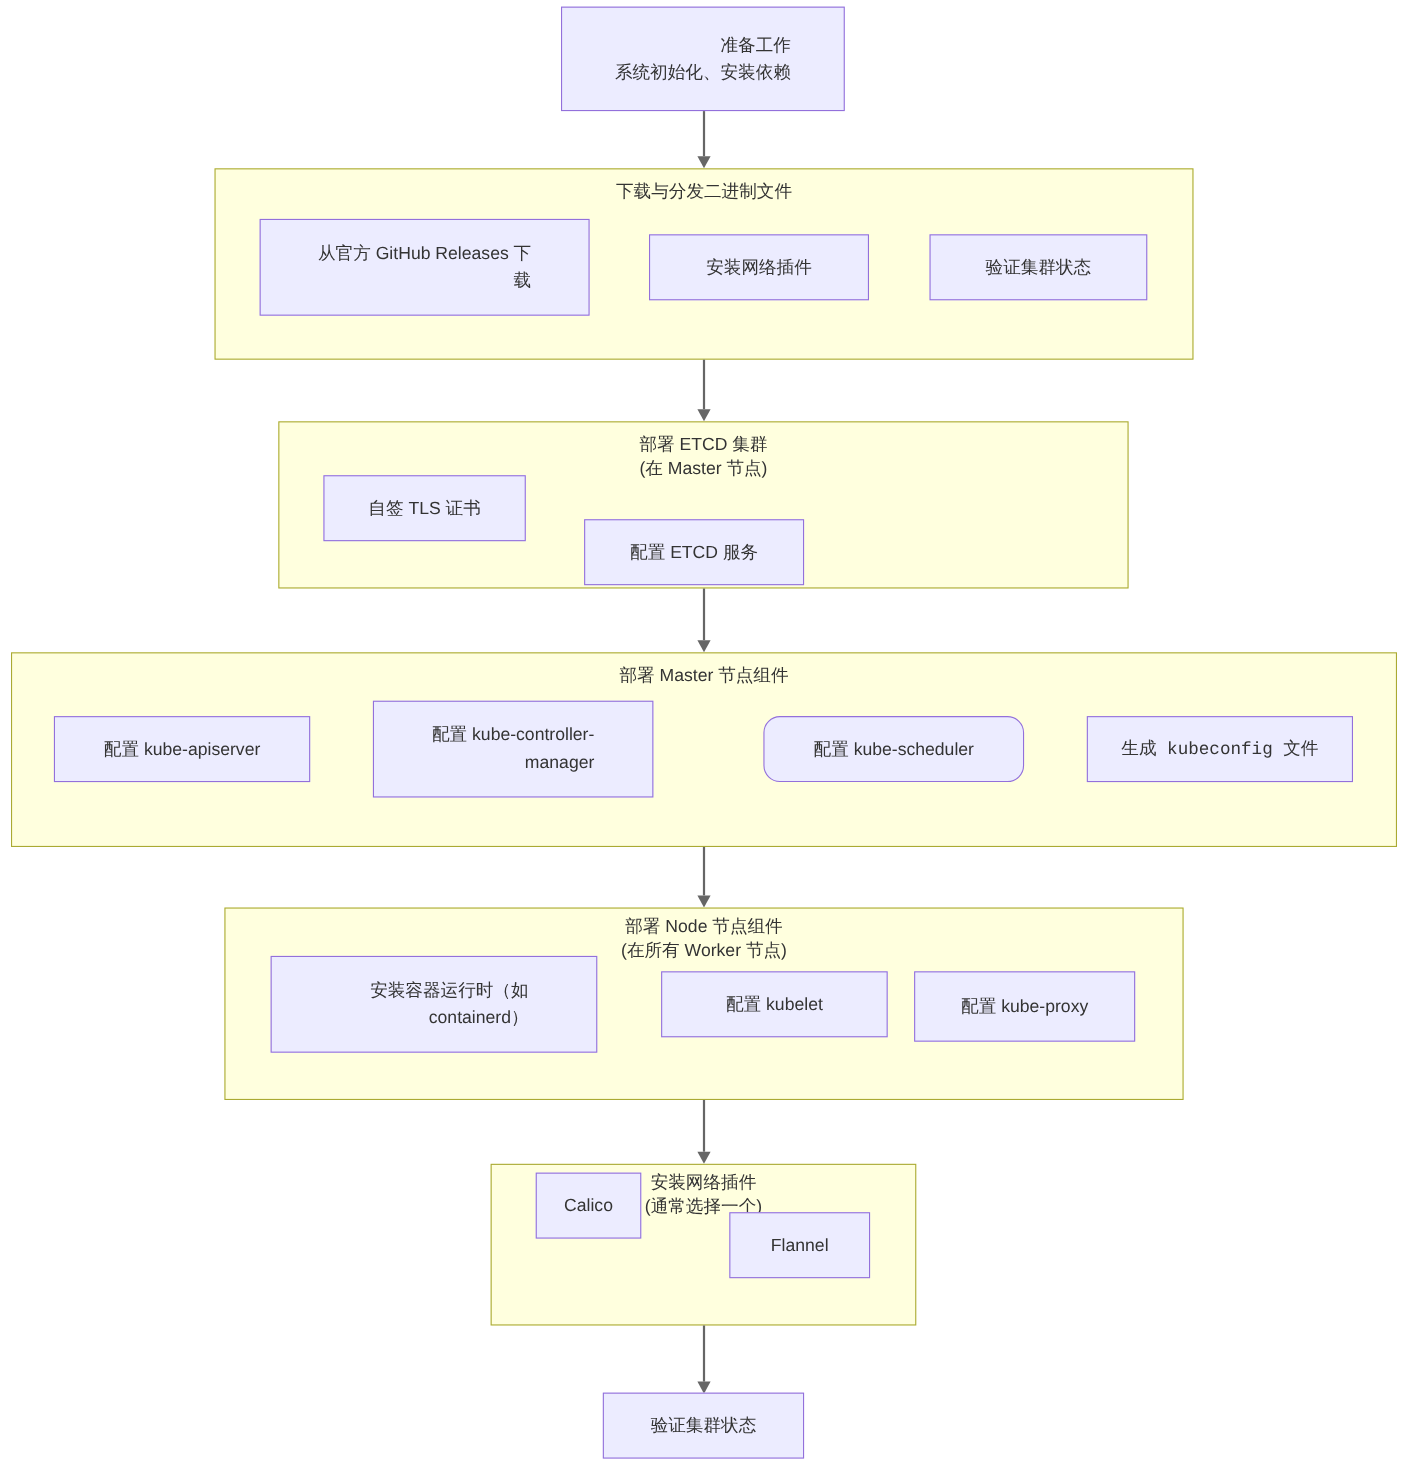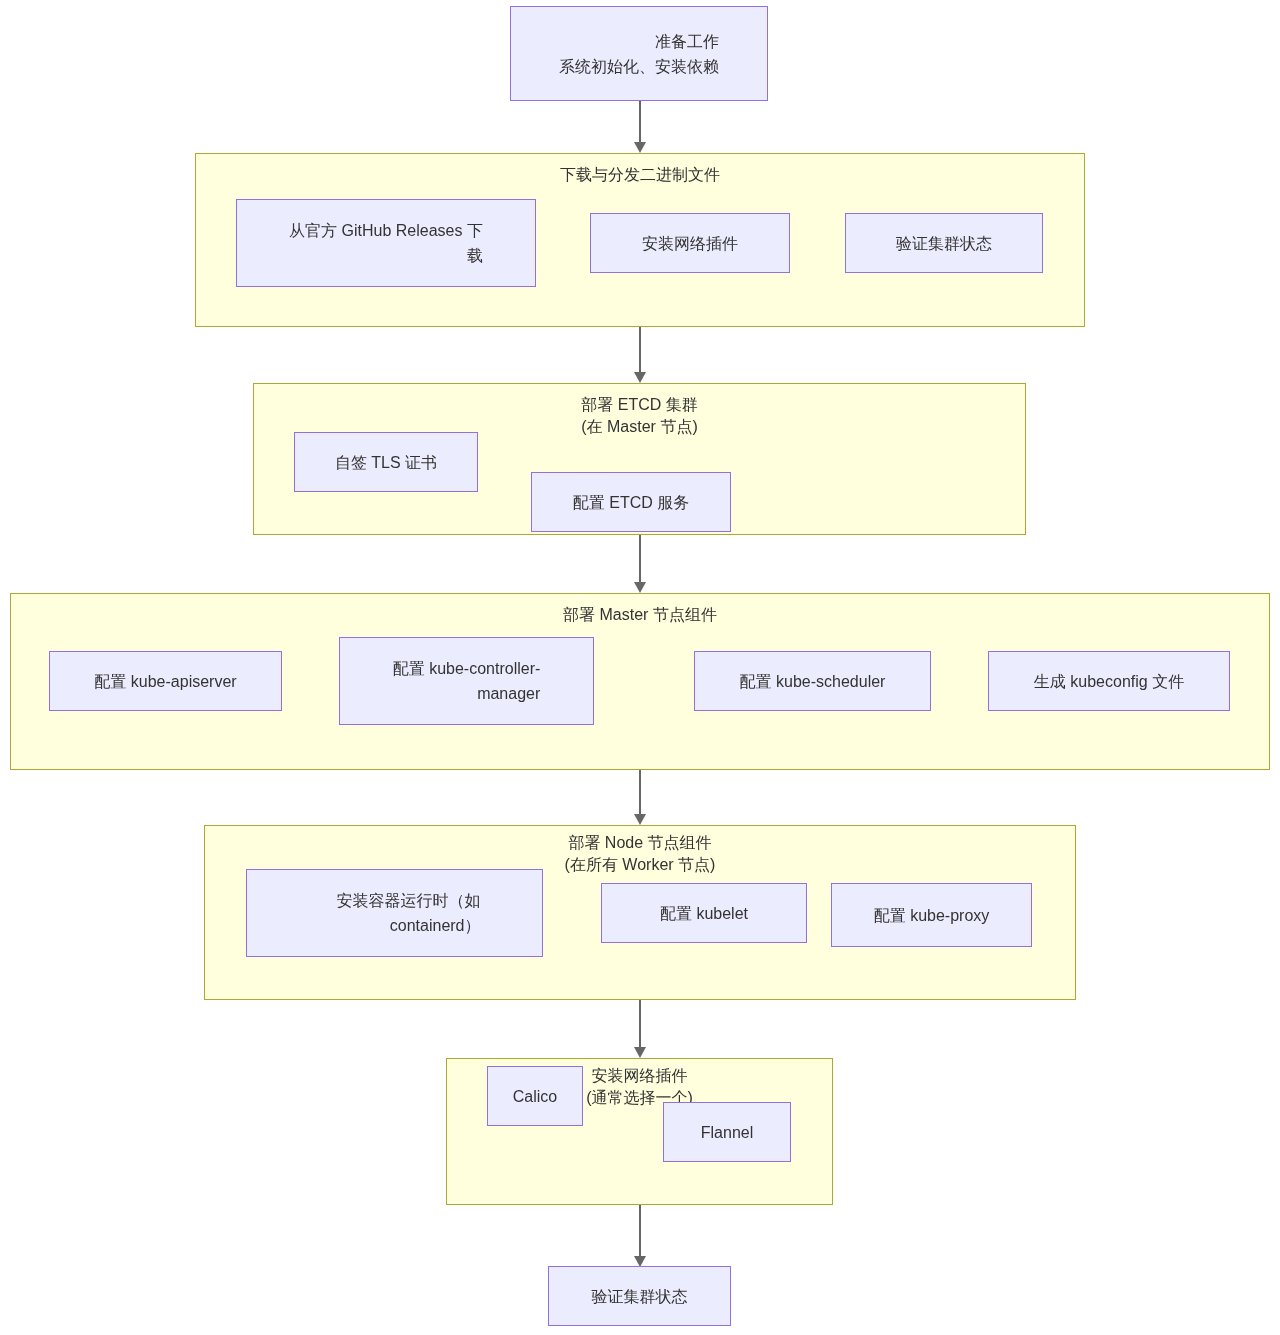--- a/index.html
+++ b/index.html
@@ -114,22 +114,22 @@
     <div class="edge-line" style="height:47px;"></div>
     <div class="edge-head" style="top:47px;"></div>
   </div>
 
   <div class="cluster" style="left:10px; top:593px; width:1260px; height:177px;">
     <div class="cluster-title" style="top:10px;">部署 Master 节点组件</div>
   </div>
   <div class="node" style="left:49px; top:651px; width:233px; height:60px;">配置 kube-apiserver</div>
   <div class="node" style="left:339px; top:637px; width:255px; height:88px;">配置 kube-controller-
 manager</div>
-  <div class="node" style="left:694px; top:651px; width:237px; height:60px;">配置 kube-scheduler</div>
-  <div class="node" style="left:988px; top:651px; width:242px; height:60px;">生成 kubeconfig 文件</div>
+  <div class="node" style="left:694px; top:651px; width:237px; height:60px;border-radius:15px;">配置 kube-scheduler</div>
+  <div class="node" style="left:988px; top:651px; width:242px; height:60px;font-family:Liberation Mono, monospace;">生成 kubeconfig 文件</div>
 
   <div class="edge" style="left:639px; top:770px; width:2px; height:55px;">
     <div class="edge-line" style="height:44px;"></div>
     <div class="edge-head" style="top:44px;"></div>
   </div>
 
   <div class="cluster" style="left:204px; top:825px; width:872px; height:175px;">
     <div class="cluster-title" style="top:6px;">部署 Node 节点组件
 (在所有 Worker 节点)</div>
   </div>

